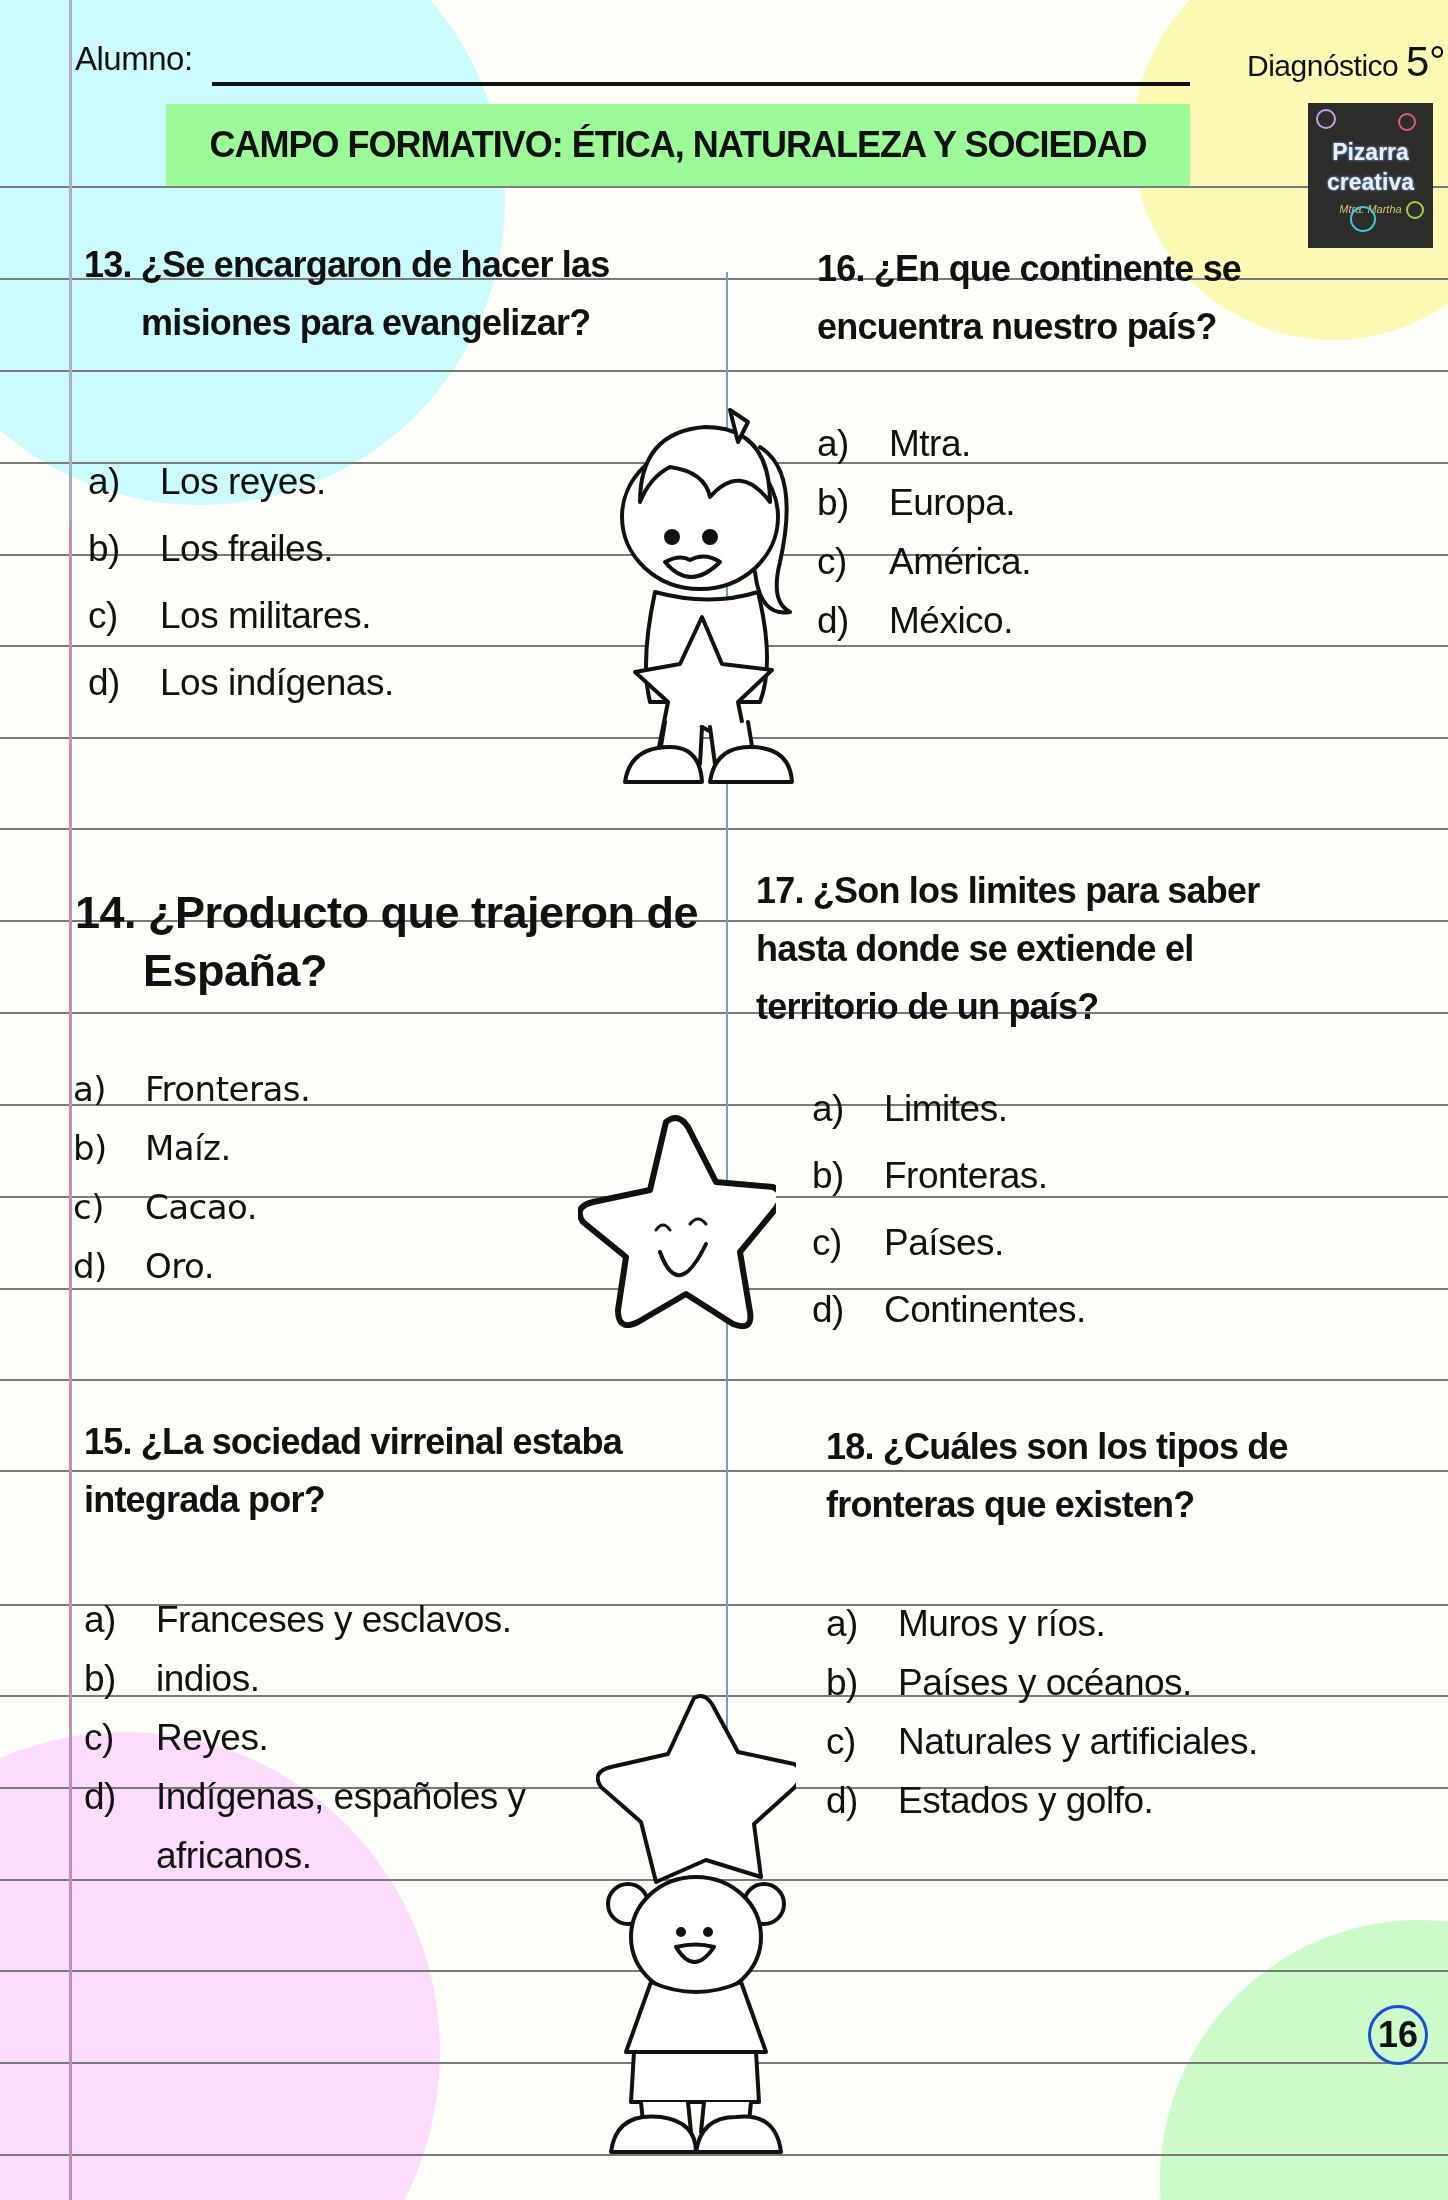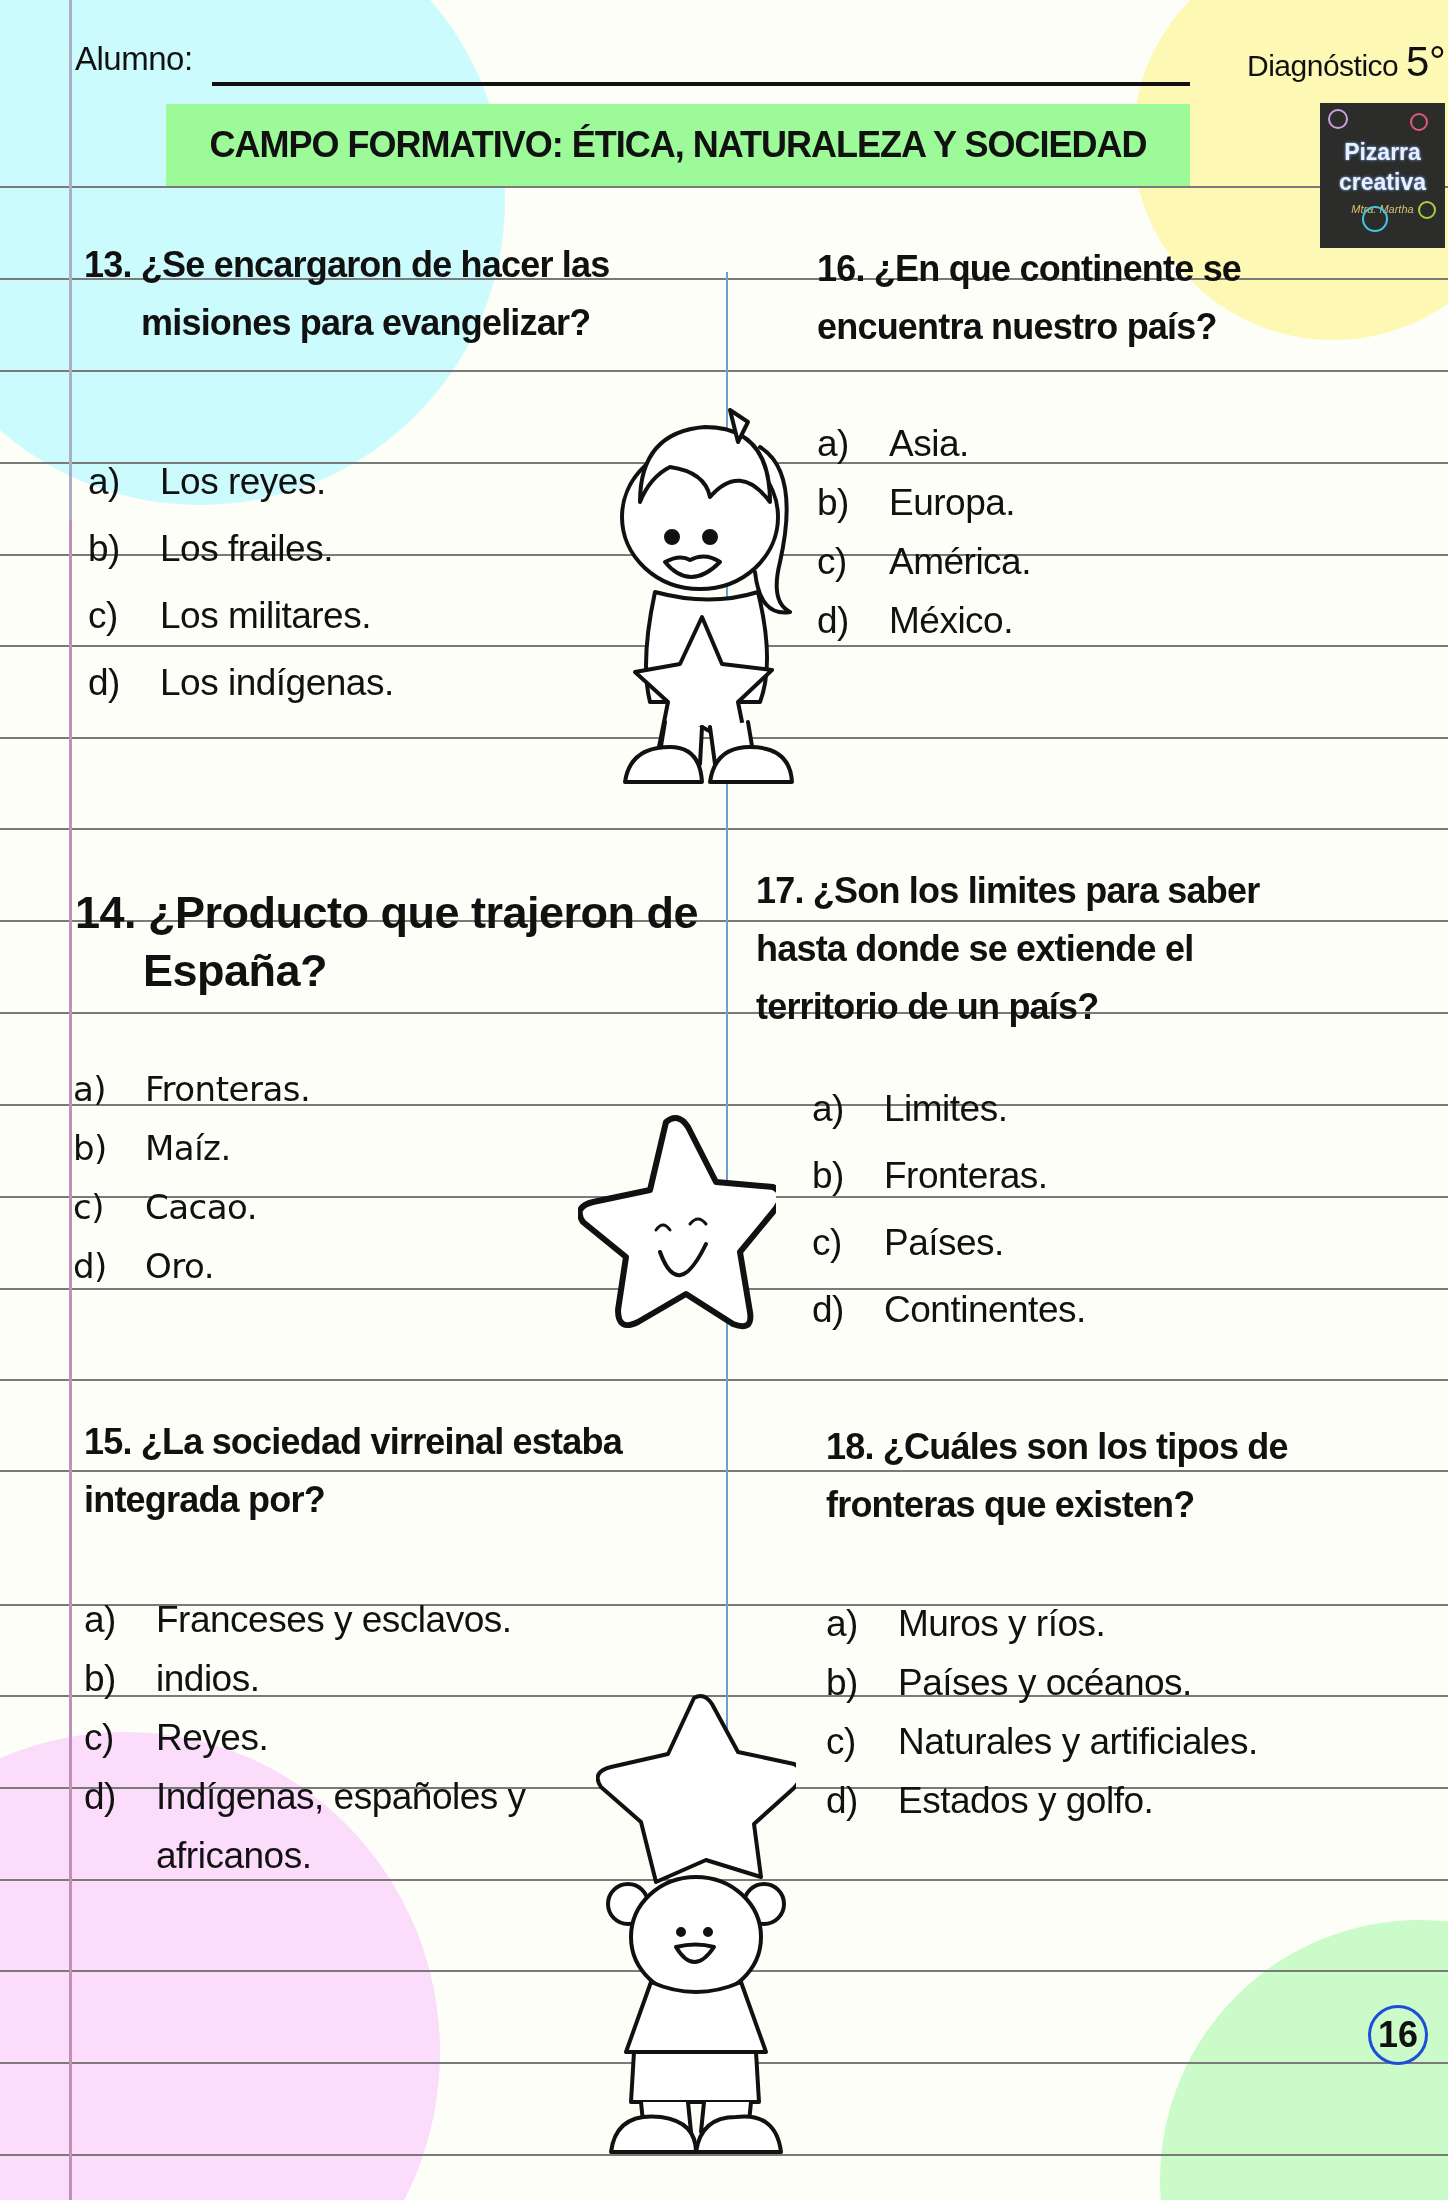--- a/index.html
+++ b/index.html
@@ -12,21 +12,21 @@
   .rule { position:absolute; left:0; width:1448px; height:1.5px; background:#7a7a7a; z-index:1; }
   .margin-line { position:absolute; left:69px; top:0; width:3px; height:2200px; background:#c18fba; z-index:2; }
   .margin-line-top { position:absolute; left:69px; top:0; width:3px; height:520px; background:#a9adc8; z-index:2; }
   .center-line { position:absolute; left:726px; top:272px; width:2px; height:1478px; background:#6c9fcf; z-index:2; }
   .layer { position:absolute; z-index:3; }
   .alumno-label { left:75px; top:40px; font-size:33px; font-family:"Liberation Sans", sans-serif; letter-spacing:-0.5px; }
   .alumno-line { position:absolute; left:212px; top:82px; width:978px; height:4px; background:#111; z-index:3; }
   .diag { left:1212px; top:38px; font-size:30px; letter-spacing:-0.5px;margin-left:35px; }
   .diag .grade { font-size:42px; }
   .banner { left:166px; top:104px; width:1024px; height:82px; background:#9cfb98; display:flex; align-items:center; justify-content:center; font-weight:bold; font-size:36px; letter-spacing:-1px; }
-  .logo { left:1308px; top:103px; width:125px; height:145px; background:#2c2c2a; display:flex; flex-direction:column; align-items:center; justify-content:center; overflow:hidden;margin-left:12px; }
+  .logo { left:1308px; top:103px; width:125px; height:145px; background:#2c2c2a; display:flex; flex-direction:column; align-items:center; justify-content:center; overflow:hidden; }
   .logo .l1, .logo .l2 { color:#e8f0ff; font-weight:bold; font-size:23px; line-height:30px; text-shadow:0 0 3px #7fb6ff; }
   .logo .l3 { color:#d8c070; font-size:11px; margin-top:6px; font-style:italic; }
   .logo .deco { position:absolute; border:2px solid; border-radius:50%; }
   .q-title { font-weight:bold; font-size:36px; line-height:58px; letter-spacing:-0.8px; }
   .q-title.dv { font-family:Liberation Sans, sans-serif; font-size:45px; letter-spacing:-0.5px; }
   .opt { font-size:37px; display:flex; letter-spacing:-0.5px; }
   .opt .lbl { width:72px; flex-shrink:0; }
   .opt.dv { font-family:"DejaVu Sans", sans-serif; font-size:34px; }
   .page-num { left:1368px; top:2005px; width:60px; height:60px; border:3px solid #1d4ed8; border-radius:50%; display:flex; align-items:center; justify-content:center; font-weight:bold; font-size:36px; box-sizing:border-box; }
   svg.ill { position:absolute; z-index:3; }
@@ -112,21 +112,21 @@
 
 <div class="layer" style="left:817px;top:240px;">
   <div class="q-title">
     <div>16. ¿En que continente se</div>
     <div>encuentra nuestro país?</div>
   </div>
 </div>
 <div class="layer" style="left:817px;top:414px;line-height:59px;">
   <div class="opt">
       <span class="lbl">a)</span>
-      <span>Asia.</span>
+      <span>Mtra.</span>
     </div>
   <div class="opt">
       <span class="lbl">b)</span>
       <span>Europa.</span>
     </div>
   <div class="opt">
       <span class="lbl">c)</span>
       <span>América.</span>
     </div>
   <div class="opt">

